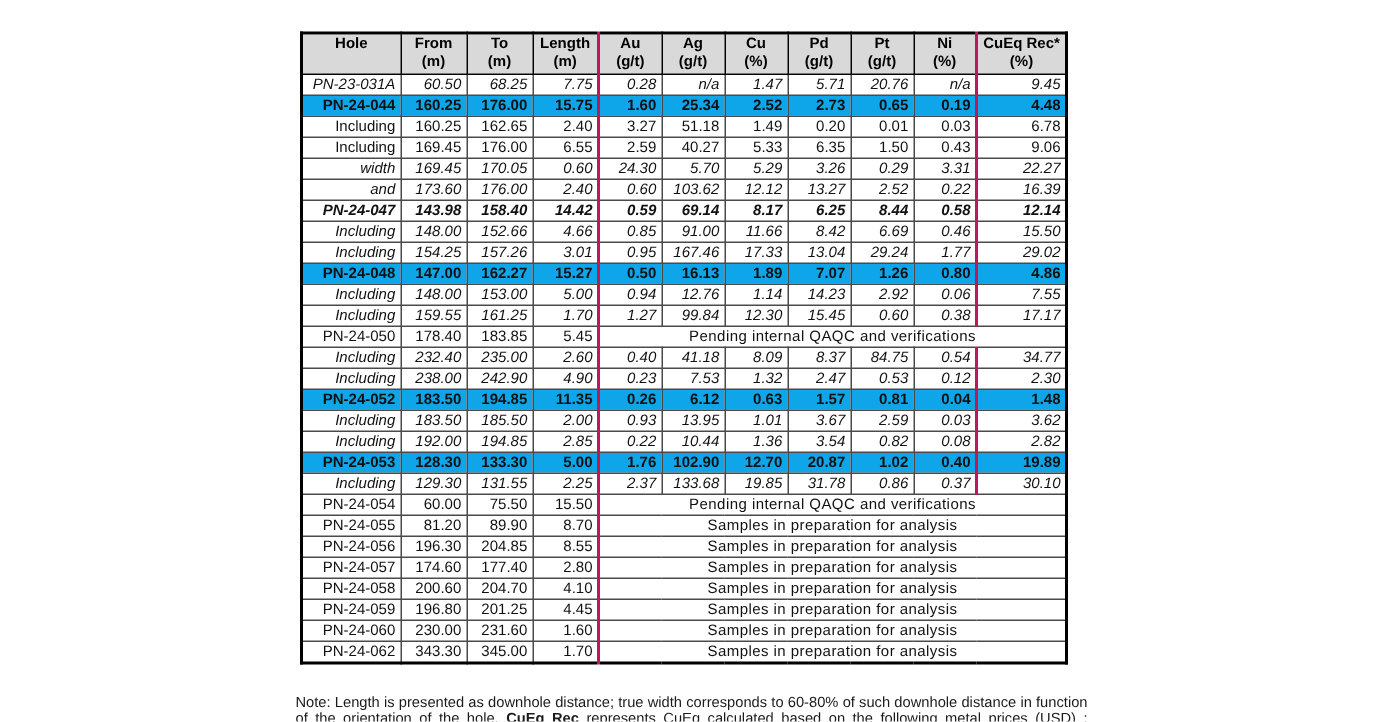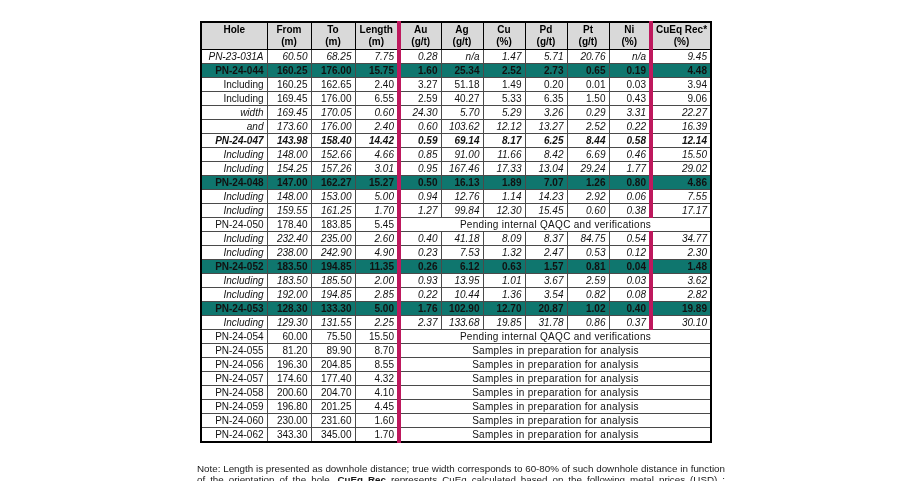--- a/index.html
+++ b/index.html
@@ -30,23 +30,23 @@
   table.drill tbody td{
     border:1px solid #4a4a4a;
     height:13.8px;line-height:13px;
     text-align:right;padding:0 3px 0 1px;
     color:#111;
   }
   table.drill tbody td.status{
     text-align:center;padding:0 2px;
     letter-spacing:0.3px;
   }
-  table.drill .thick-left{border-left:4px solid #be185d;}
+  table.drill .thick-left{border-left:2px solid #be185d;}
   tr.group-start td{border-top:2px solid #000;}
-  tr.shaded td{background:#0f766e;margin-top:11px;}
+  tr.shaded td{background:#0ea5e9;margin-top:11px;}
   tr.style-bold td{font-weight:bold;}
   tr.style-italic td{font-style:italic;}
   tr.style-bold-italic td{font-weight:bold;font-style:italic;margin-left:31px;}
 
   .note{
     position:absolute;left:197px;top:437px;width:528px;
     font-size:9.8px;line-height:11.3px;color:#1a1a1a;
     text-align:justify;
   }
   .note .cueq-rec{
@@ -157,21 +157,21 @@
           <td>Including</td>
           <td>160.25</td>
           <td>162.65</td>
           <td>2.40</td>
           <td class="thick-left">3.27</td>
           <td>51.18</td>
           <td>1.49</td>
           <td>0.20</td>
           <td>0.01</td>
           <td>0.03</td>
-          <td class="thick-left">3.94</td>
+          <td class="thick-left">6.78</td>
         </tr>
         <tr class="style-regular">
           <td>Including</td>
           <td>169.45</td>
           <td>176.00</td>
           <td>6.55</td>
           <td class="thick-left">2.59</td>
           <td>40.27</td>
           <td>5.33</td>
           <td>6.35</td>
@@ -399,21 +399,21 @@
           <td>PN-24-056</td>
           <td>196.30</td>
           <td>204.85</td>
           <td>8.55</td>
           <td colspan="7" class="status thick-left">Samples in preparation for analysis</td>
         </tr>
         <tr class="style-regular group-start">
           <td>PN-24-057</td>
           <td>174.60</td>
           <td>177.40</td>
-          <td>4.32</td>
+          <td>2.80</td>
           <td colspan="7" class="status thick-left">Samples in preparation for analysis</td>
         </tr>
         <tr class="style-regular group-start">
           <td>PN-24-058</td>
           <td>200.60</td>
           <td>204.70</td>
           <td>4.10</td>
           <td colspan="7" class="status thick-left">Samples in preparation for analysis</td>
         </tr>
         <tr class="style-regular group-start">

